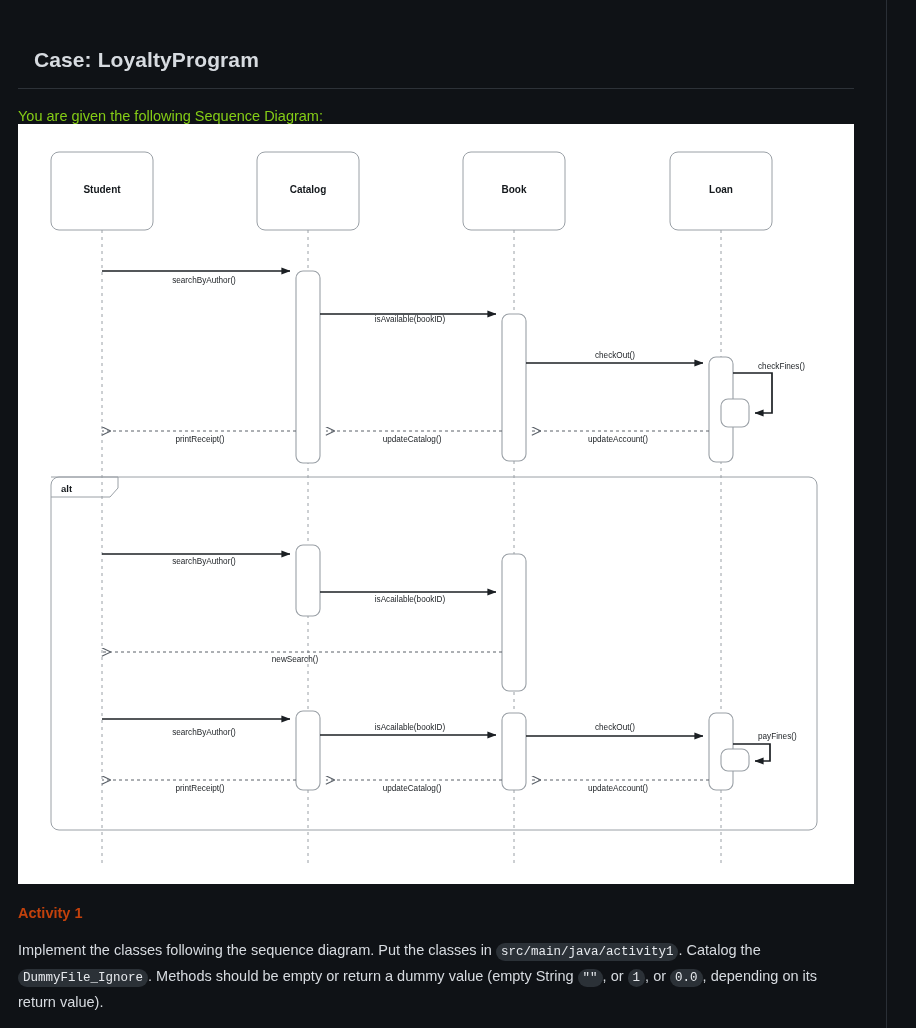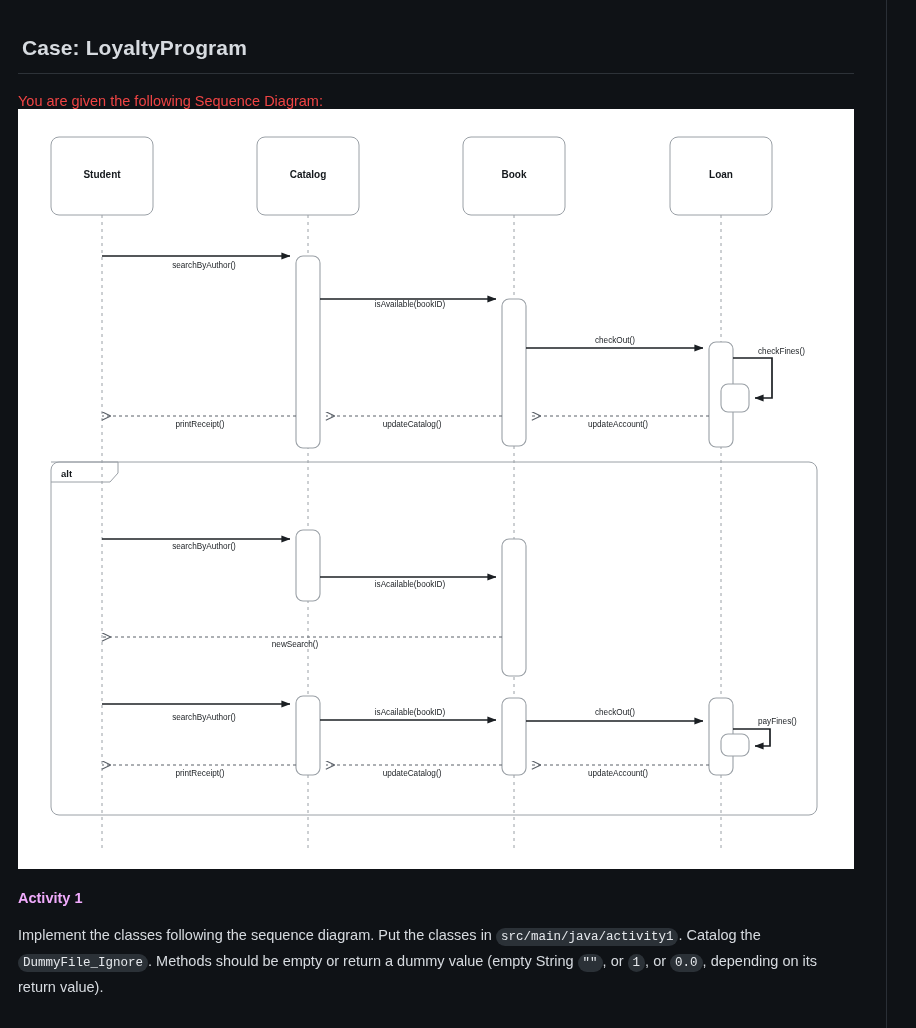--- a/index.html
+++ b/index.html
@@ -18,41 +18,41 @@
   .right-rule {
     position: absolute; top: 0; left: 886px;
     width: 1px; height: 1028px;
     background: #2a2f36;
   }
   .content {
     position: absolute; left: 18px; top: 0;
     width: 836px;
   }
   .page-title {
-    margin: 4px; padding-top: 32px;
+    margin: 16px; padding-top: 32px;
     font-size: 21px; font-weight: bold;
     color: #d7dbe0; letter-spacing: .1px;
   }
   .title-rule {
     margin-top: 13px;
     height: 1px; background: #2d3238;
   }
   .intro {
     margin-top: 19px;
-    font-size: 14.5px; color: #ef4444;
+    font-size: 14.5px; color: #84cc16;
   }
   .diagram-panel {
     width: 836px; height: 760px;
     background: #ffffff;
     position: relative;
     overflow: hidden;
   }
   .activity-title {
     margin-top: 21px;
-    font-size: 14.5px; font-weight: bold; color: #f0abfc;
+    font-size: 14.5px; font-weight: bold; color: #c2410c;
   }
   .activity-body {
     margin-top: 17px;
     font-size: 14.5px; color: #d7dbe0; line-height: 24px;
   }
   code.inline {
     font-family: "Liberation Mono", monospace;
     font-size: 12.5px;
     background: #2b3137;
     color: #e6e9ed;

